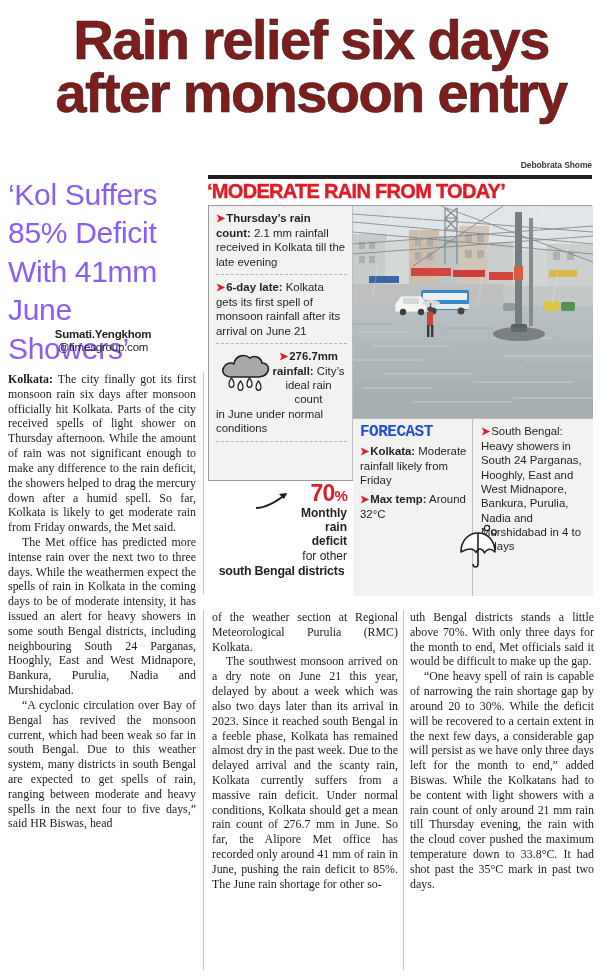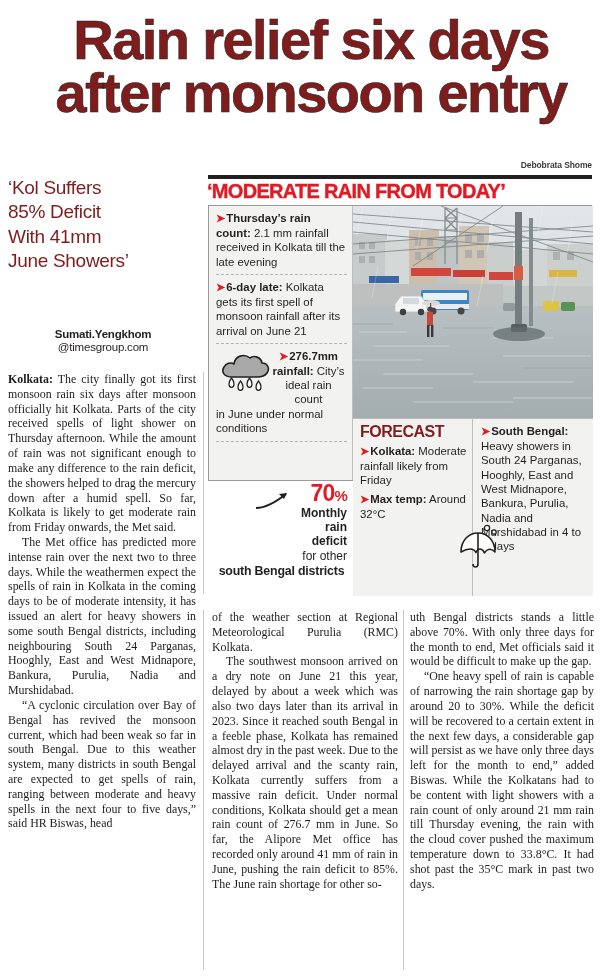--- a/index.html
+++ b/index.html
@@ -34,23 +34,23 @@
   .headline .hl-line { display: block; white-space: nowrap; }
 
   
   .deck {
     position: absolute;
     left: 8px;
     top: 176px;
     width: 190px;
     font-family: "Liberation Sans", sans-serif;
     font-weight: normal;
-    font-size: 19px;
+    font-size: 30px;
     line-height: 1.28;
-    color: #7f1d1d;
+    color: #8b5cf6;
     letter-spacing: -0.3px;
   }
   .deck .dk-line { display: block; }
 
   .byline {
     position: absolute;
     left: 8px;
     top: 328px;
     width: 190px;
     text-align: center;
@@ -230,24 +230,24 @@
     top: 212px;
     width: 120px;
     height: 178px;
     box-sizing: border-box;
     padding: 5px 5px 0 7px;
     border-right: 1px solid #bdbdbd;
     border-top: 1px solid #bdbdbd;
     background: #f2f2f0;
   }
   .forecast-title {
-    font-family: Liberation Sans, sans-serif;
+    font-family: Liberation Mono, monospace;
     font-weight: bold;
     font-size: 16px;
-    color: #7f1d1d;
+    color: #1d4ed8;
     letter-spacing: -0.5px;
     line-height: 1.05;
     margin-bottom: 3px;
   }
   .fc-item {
     font-family: "Liberation Sans", sans-serif;
     font-size: 11.4px;
     line-height: 1.26;
     color: #231f20;
     margin-bottom: 5px;
@@ -265,21 +265,21 @@
     padding: 5px 5px 0 8px;
     border-top: 1px solid #bdbdbd;
     background: #f2f2f0;
   }
   .sb-text {
     font-family: "Liberation Sans", sans-serif;
     font-size: 11.4px;
     line-height: 1.26;
     color: #231f20;
   }
-  .sb-text b { font-weight: bold; }
+  .sb-text b { font-weight: normal; }
 
   .umbrella {
     position: absolute;
     left: 248px;
     top: 318px;
     width: 44px;
     height: 46px;
     z-index: 5;
   }
 

